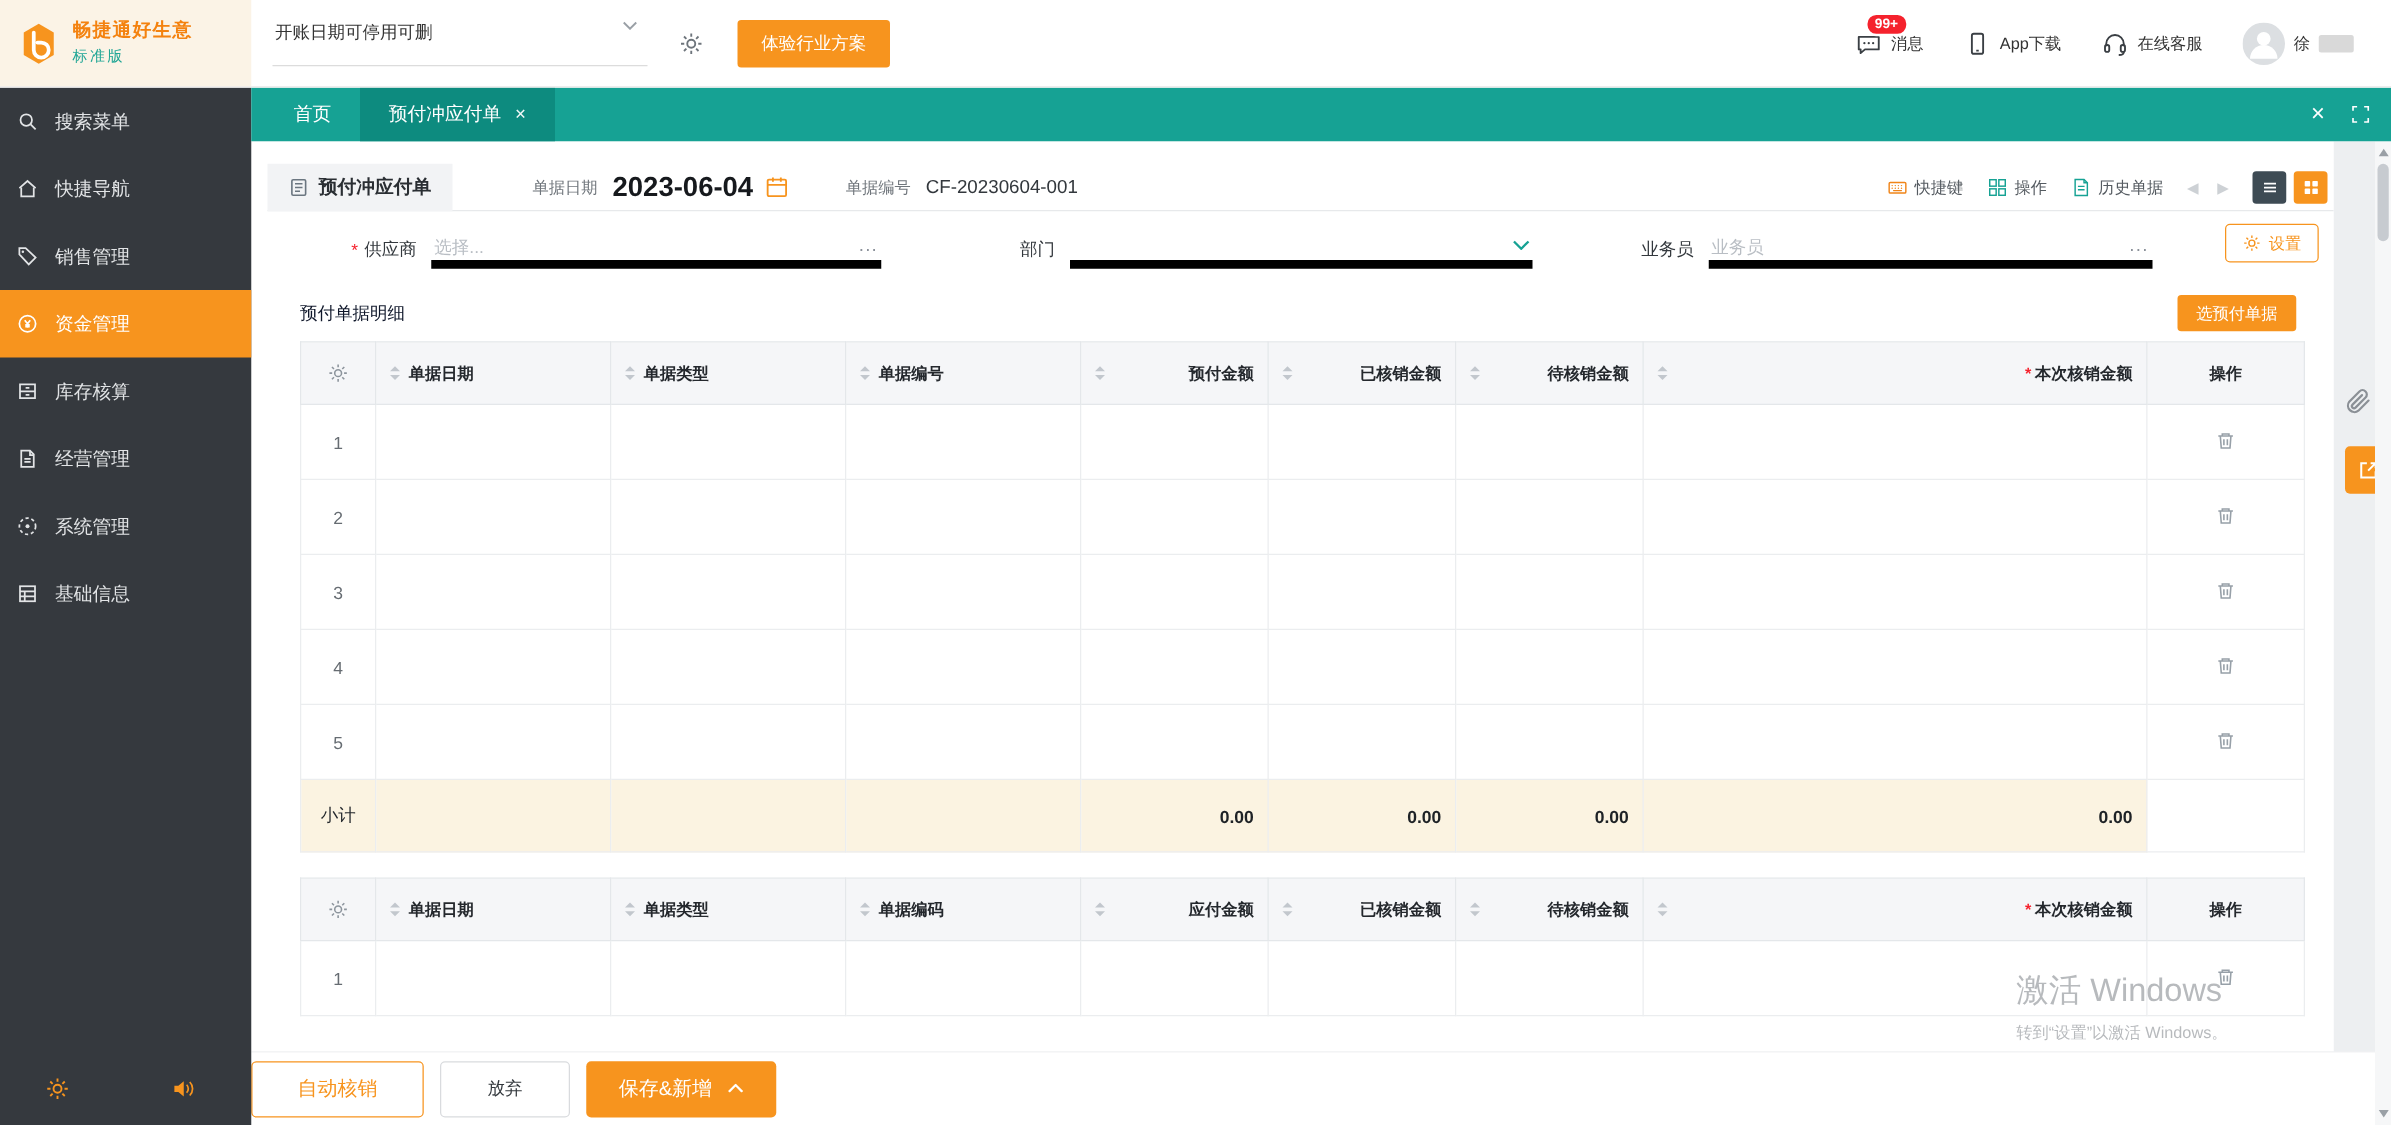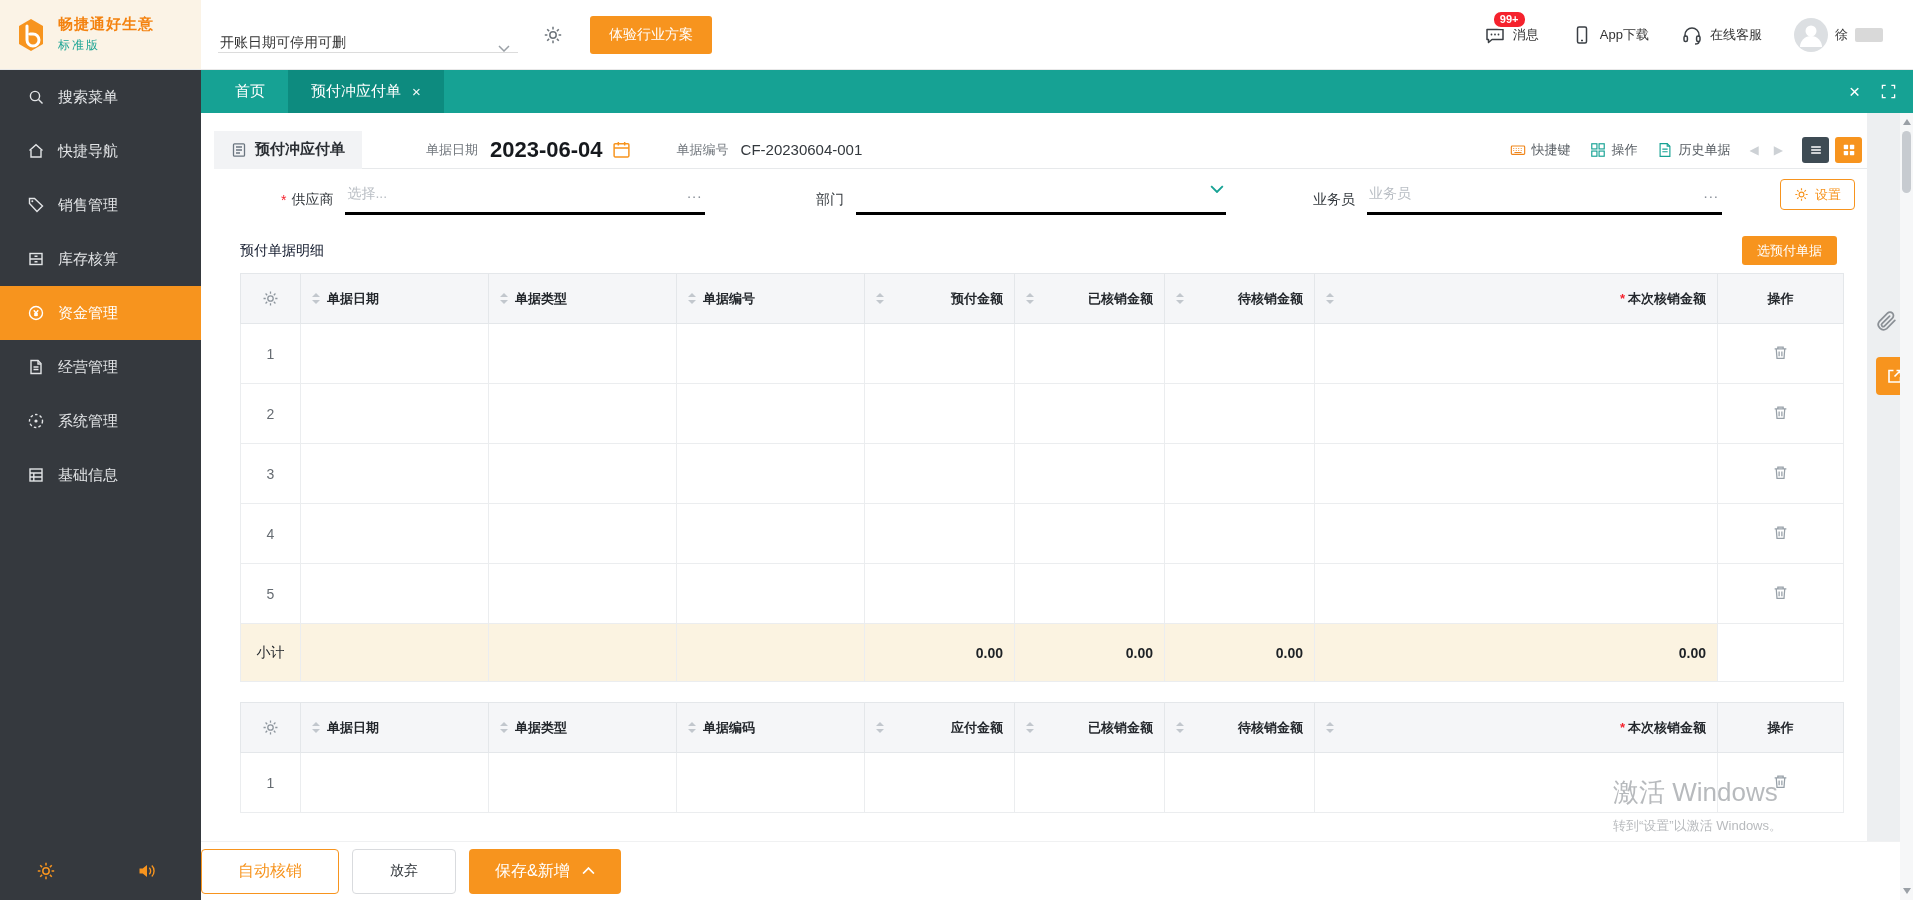--- a/index.html
+++ b/index.html
@@ -12,36 +12,36 @@
 
   
   .topbar { position:absolute; left:0; top:0; right:0; height:70px; background:#fff;
             border-bottom:1px solid #E8E8E8; display:flex; align-items:center; z-index:40; }
   .logo-area { width:201px; height:100%; background:#FBF3E6; display:flex; align-items:center;
                gap:9px; padding-left:13px; flex:none; }
   .logo-mark { width:36px; height:36px; flex:none; }
   .logo-title { color:#F4820F; font-size:15px; font-weight:bold; letter-spacing:1px; white-space:nowrap; }
   .logo-sub { color:#1FA595; font-size:12px; margin-top:3px; letter-spacing:2px; }
   .account-select { margin-left:17px; width:300px; height:36px; border-bottom:1px solid #DCDCDC;
-                    display:flex; align-items:flex-end; justify-content:space-between; font-size:14px;
+                    display:flex; align-items:flex-start; justify-content:space-between; font-size:14px;
                     color:#333; padding:0 8px 0 2px; cursor:pointer; }
   .tb-gear { margin-left:25px; width:20px; height:20px; color:#6E757C; cursor:pointer; }
   .trial-btn { margin-left:27px; height:38px; padding:0 19px; background:#F7941E; border:none;
                border-radius:3px; color:#fff; font-size:14px; }
   .topbar-right { margin-left:auto; display:flex; align-items:center; gap:32px; padding-right:30px; }
   .tb-item { display:flex; align-items:center; gap:7px; font-size:13px; color:#333; cursor:pointer; position:relative; }
   .tb-ic { width:22px; height:22px; color:#3A3F44; }
   .badge { position:absolute; top:-14px; left:8px; background:#F5222D; color:#fff; font-size:11px;
            line-height:13px; padding:1px 6px; border-radius:9px; border:2px solid #fff; font-weight:bold; }
   .avatar { width:34px; height:34px; }
   .redact { width:28px; height:14px; background:#D9D9D9; border-radius:2px; display:inline-block; }
 
   
   .sidebar { position:absolute; left:0; top:70px; bottom:0; width:201px; background:#35393E; z-index:30; }
-  .side-item { height:54px; display:flex; align-items:center; gap:13px; padding-left:27px;
+  .side-item { height:54px; display:flex; align-items:center; gap:13px; padding-left:13px;
                color:#E2E4E6; font-size:15px; cursor:pointer; }
   .side-item .s-ic { width:18px; height:18px; flex:none; }
   .side-item.active { background:#F7941E; color:#fff; }
   .side-foot { position:absolute; left:0; right:0; bottom:0; height:58px; display:flex; align-items:center;
                justify-content:space-between; padding:0 44px 0 36px; color:#F7941E; }
   .side-foot .s-ic { width:20px; height:20px; cursor:pointer; }
 
   
   .tabbar { position:absolute; left:201px; right:0; top:70px; height:43px; background:#16A294;
             display:flex; z-index:35; }
@@ -79,21 +79,21 @@
   .vt-dark { background:#3E4B54; }
   .vt-orange { background:#F7941E; }
 
   .form-row { position:relative; height:62px; }
   .fg { position:absolute; top:16px; display:flex; align-items:center; }
   .fg-supplier { left:80px; }
   .fg-dept { left:615px; }
   .fg-sales { left:1112px; }
   .req { color:#F5222D; font-size:14px; margin-right:5px; }
   .f-label { font-size:14px; color:#33383D; margin-right:12px; white-space:nowrap; }
-  .u-input { display:flex; align-items:flex-start; border-bottom:3px solid #000000; height:30px; }
+  .u-input { display:flex; align-items:center; border-bottom:7px solid #000000; height:30px; }
   .w-sup { width:360px; } .w-dept { width:370px; } .w-sales { width:355px; }
   .inp { flex:1; border:none; outline:none; font-size:14px; color:#333; background:transparent;
          min-width:0; padding:0 2px; }
   .inp::placeholder { color:#B9BEC4; }
   .more { color:#8A9099; font-size:15px; letter-spacing:1px; cursor:pointer; padding:0 3px; line-height:1; }
   .dd { width:14px; height:9px; cursor:pointer; margin-right:2px; }
   .settings-btn { position:absolute; top:10px; right:12px; height:31px; padding:0 13px; background:#fff;
                   border:1px solid #F7941E; border-radius:4px; color:#F7941E; font-size:13px;
                   display:flex; align-items:center; gap:6px; }
   .settings-btn .g-ic { width:15px; height:15px; }
@@ -256,37 +256,37 @@
   </div>
   <div class="side-item">
     <span class="s-ic">
         <svg viewBox="0 0 18 18" fill="none" stroke="currentColor" stroke-width="1.4">
           <path d="M2.5 7.5v-5h5L15.5 10 10 15.5z"></path>
           <circle cx="5.3" cy="5.3" r="1" fill="currentColor" stroke="none"></circle>
         </svg>
       </span>
     <span>销售管理</span>
   </div>
+  <div class="side-item active">
+    <span class="s-ic">
+        <svg viewBox="0 0 18 18" fill="none" stroke="currentColor" stroke-width="1.4">
+          <circle cx="9" cy="9" r="6.5"></circle>
+          <path d="M6.8 6.2L9 9m2.2-2.8L9 9M9 9v3.2M7.2 9.8h3.6M7.2 11.3h3.6"></path>
+        </svg>
+      </span>
+    <span>资金管理</span>
+  </div>
   <div class="side-item">
     <span class="s-ic">
         <svg viewBox="0 0 18 18" fill="none" stroke="currentColor" stroke-width="1.4">
           <rect x="3" y="3.5" width="12" height="11"></rect>
           <path d="M3 9h12M7.5 6.2h3M7.5 11.8h3"></path>
         </svg>
       </span>
     <span>库存核算</span>
-  </div>
-  <div class="side-item active">
-    <span class="s-ic">
-        <svg viewBox="0 0 18 18" fill="none" stroke="currentColor" stroke-width="1.4">
-          <circle cx="9" cy="9" r="6.5"></circle>
-          <path d="M6.8 6.2L9 9m2.2-2.8L9 9M9 9v3.2M7.2 9.8h3.6M7.2 11.3h3.6"></path>
-        </svg>
-      </span>
-    <span>资金管理</span>
   </div>
   <div class="side-item">
     <span class="s-ic">
         <svg viewBox="0 0 18 18" fill="none" stroke="currentColor" stroke-width="1.4">
           <path d="M4 2.5h7l3 3v10H4z"></path>
           <path d="M11 2.5V6h3M6.5 9h5M6.5 11.5h5"></path>
         </svg>
       </span>
     <span>经营管理</span>
   </div>

